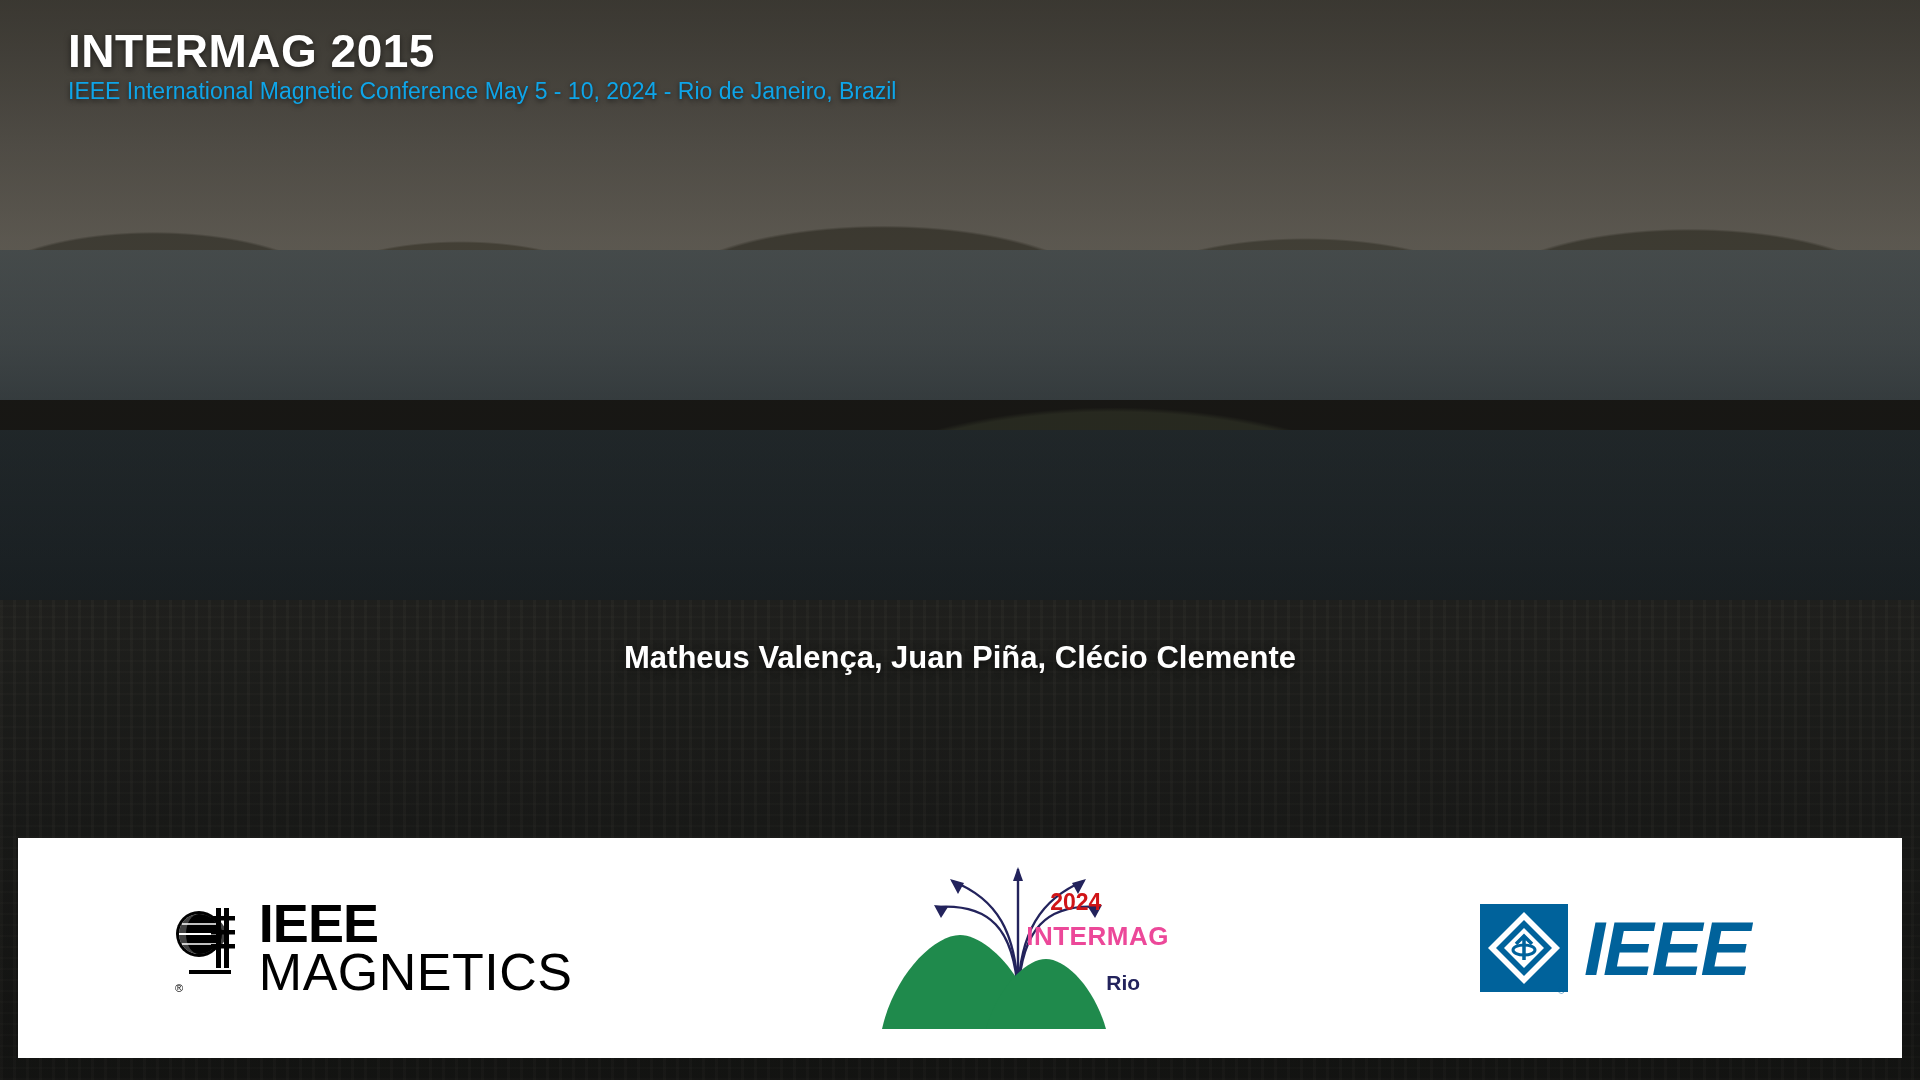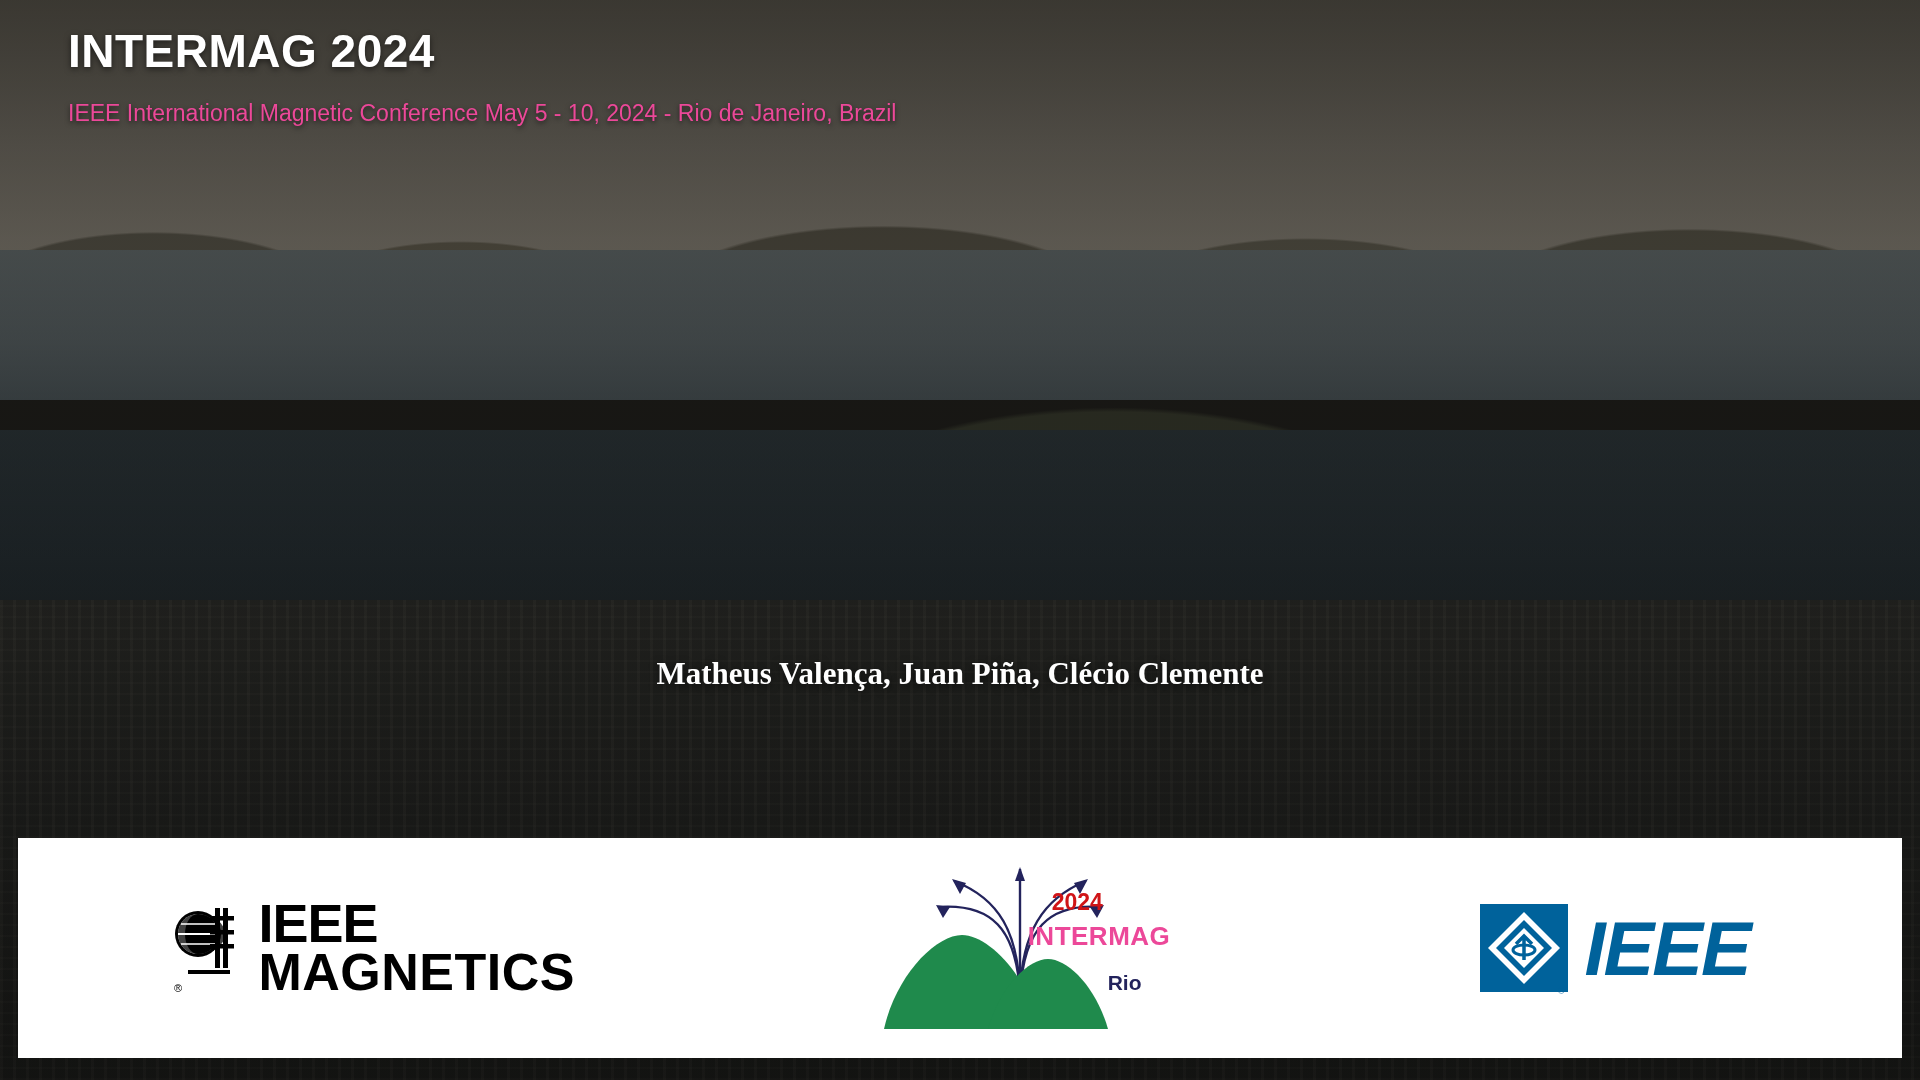--- a/index.html
+++ b/index.html
@@ -73,59 +73,58 @@
   }
 
   
   .header { position:absolute; left:68px; top:28px; z-index:5; }
   .conf-title {
     font-size:46px; font-weight:bold; color:#ffffff;
     letter-spacing:.5px; line-height:1.04;
     text-shadow:0 2px 6px rgba(0,0,0,.55);
   }
   .conf-sub {
-    margin-top:24px; font-size:23px; color:#ec4899; font-weight:400;
+    margin-top:2px; font-size:23px; color:#0ea5e9; font-weight:400;
     text-shadow:0 2px 5px rgba(0,0,0,.6);
     text-align:center;
   }
 
   
   .center {
     position:absolute; left:0; right:0; top:238px; z-index:5;
     text-align:center; padding:0 150px;
   }
   .talk-title {
     font-size:57px; font-weight:bold; color:#ffffff; line-height:1.24;
     text-shadow:0 3px 10px rgba(0,0,0,.6);
   }
   .authors {
-    position:absolute; left:0; right:0; top:656px; z-index:5;
+    position:absolute; left:0; right:0; top:640px; z-index:5;
     text-align:center;
     font-size:31px; font-weight:bold; color:#ffffff;
     text-shadow:0 2px 8px rgba(0,0,0,.6);
-    font-family:Liberation Serif, serif;
   }
 
   
   .logobar {
     position:absolute; left:18px; right:18px; bottom:22px; height:220px;
     background:#ffffff; z-index:6;
     display:flex; align-items:center; justify-content:space-around;
   }
   .logo-cell { display:flex; align-items:center; justify-content:center; }
 
   
   .mag { display:flex; align-items:center; gap:14px; }
   .mag-mark { width:74px; height:96px; position:relative; }
   .mag-text { display:flex; flex-direction:column; line-height:.92; }
   .mag-ieee {
     font-size:54px; font-weight:bold; color:#000; letter-spacing:-1px;
     font-family:"Liberation Sans", sans-serif;
   }
-  .mag-word { font-size:52px; font-weight:700; color:#000; letter-spacing:.5px; }
+  .mag-word { font-size:52px; font-weight:400; color:#000; letter-spacing:.5px; }
 
   
   .im { position:relative; width:290px; height:170px; }
   .im-text {
     position:absolute; left:148px; top:58px;
     font-size:26px; font-weight:bold; color:#ec4899; letter-spacing:.5px;
   }
   .im-year {
     position:absolute; left:172px; top:26px;
     font-size:23px; font-weight:bold; color:#d01417;text-align:right;
@@ -152,21 +151,21 @@
     <div class="ridge-far"></div>
     <div class="bay-far"></div>
     <div class="hills-mid"></div>
     <div class="sugarloaf"></div>
     <div class="bay-main"></div>
     <div class="city"></div>
   </div>
   <div class="veil"></div>
 
   <div class="header">
-    <div class="conf-title">INTERMAG 2024</div>
+    <div class="conf-title">INTERMAG 2015</div>
     <div class="conf-sub">IEEE International Magnetic Conference May 5 - 10, 2024 - Rio de Janeiro, Brazil</div>
   </div>
 
 
   <div class="authors">Matheus Valença, Juan Piña, Clécio Clemente</div>
 
   <div class="logobar">
 
     <div class="logo-cell">
       <div class="mag">

